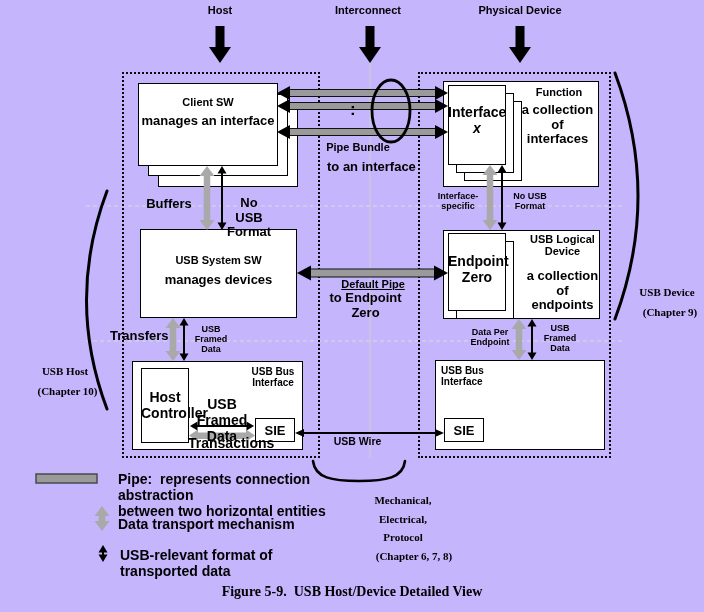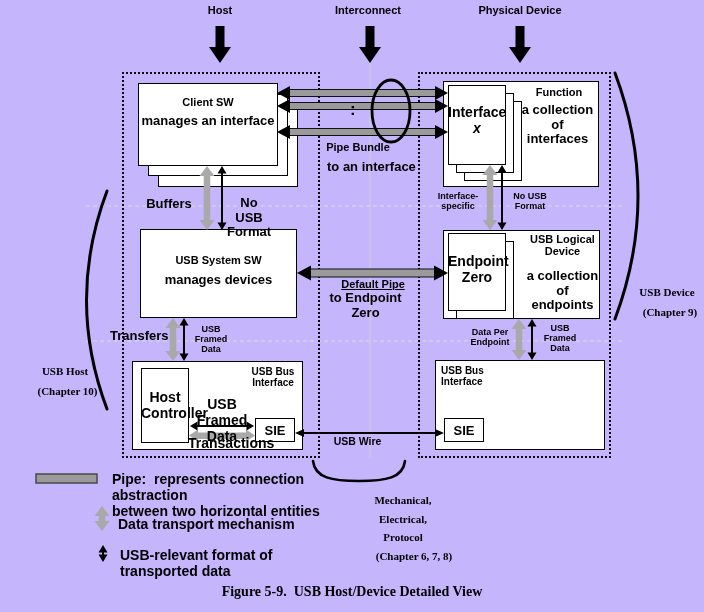--- a/index.html
+++ b/index.html
@@ -201,21 +201,21 @@
   <div class="lbl ctr s9" style="left:462px;top:327px;width:56px;">Data Per
 Endpoint</div>
   <div class="lbl ctr s9" style="left:538px;top:323px;width:44px;">USB
 Framed
 Data</div>
 
   <div class="lbl s10" style="left:441px;top:365px;width:60px;">USB Bus
 Interface</div>
   <div class="lbl ctr s95" style="left:444px;top:424px;width:40px;">SIE</div>
 
-  <div class="lbl s85" style="left:112px;top:472px;width:210px;">Pipe:  represents connection abstraction
+  <div class="lbl s85" style="left:118px;top:472px;width:210px;">Pipe:  represents connection abstraction
 between two horizontal entities</div>
   <div class="lbl s85" style="left:118px;top:517px;width:210px;">Data transport mechanism</div>
   <div class="lbl s85" style="left:120px;top:548px;width:230px;">USB-relevant format of transported data</div>
 
   <div class="lbl serif s11" style="left:20px;top:365px;width:90px;">USB Host</div>
   <div class="lbl serif s11" style="left:20px;top:385px;width:95px;">(Chapter 10)</div>
   <div class="lbl serif s11" style="left:631px;top:286px;width:72px;">USB Device</div>
   <div class="lbl serif s11" style="left:634px;top:306px;width:72px;">(Chapter 9)</div>
 
   <div class="lbl serif s11" style="left:358px;top:494px;width:90px;">Mechanical,</div>

